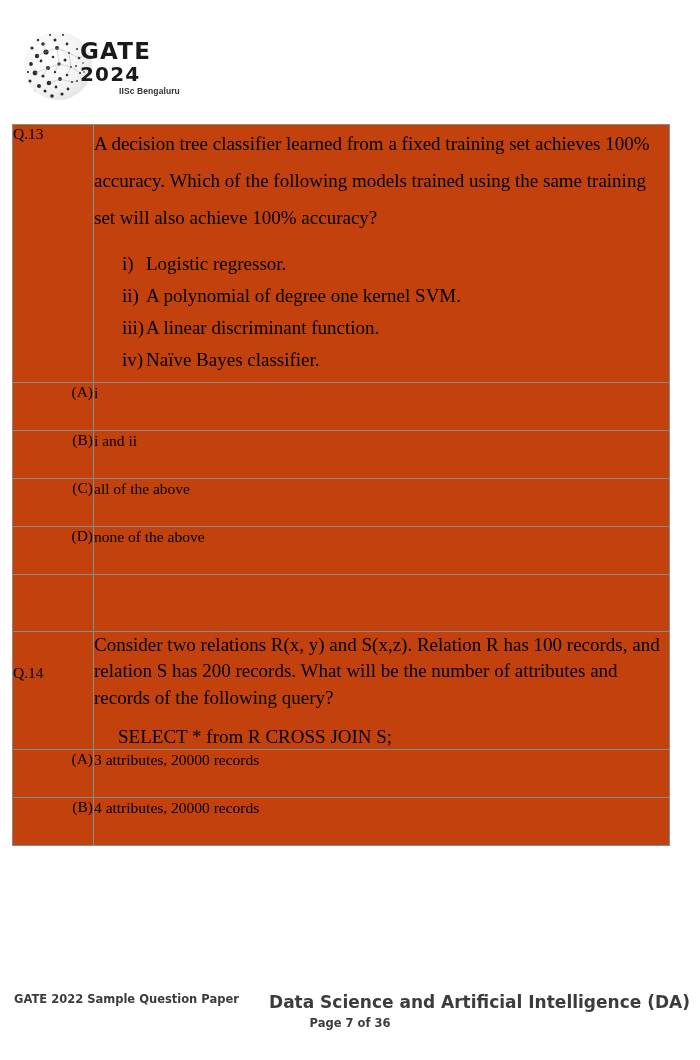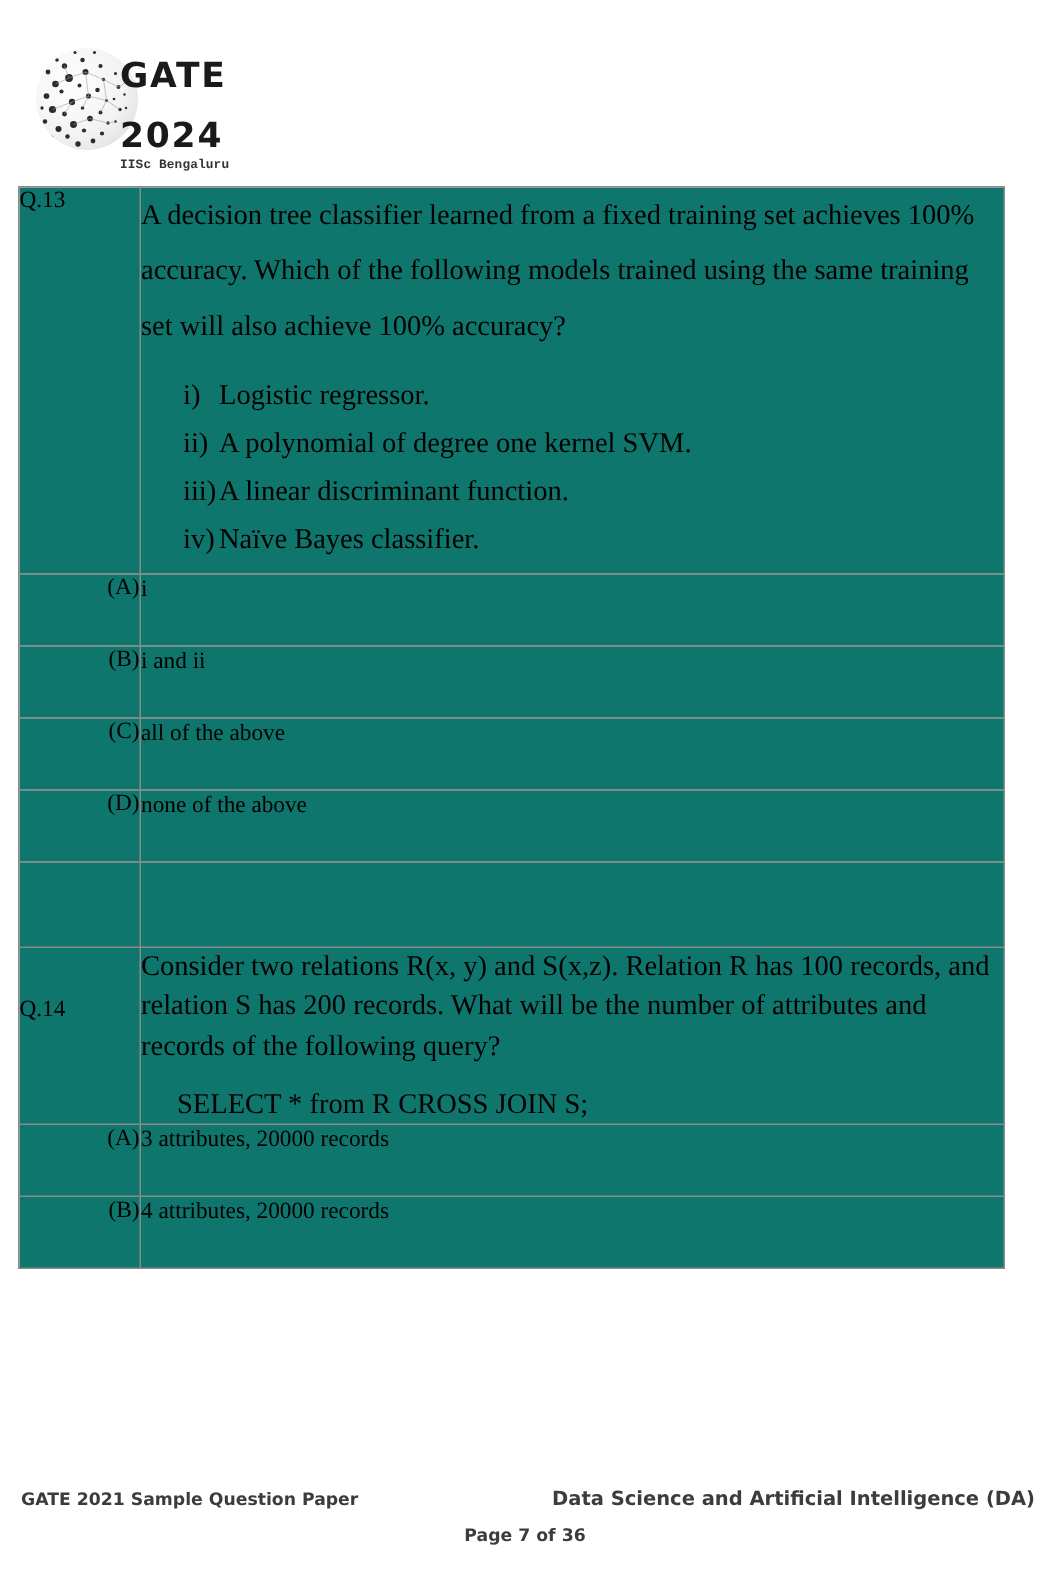--- a/index.html
+++ b/index.html
@@ -48,47 +48,48 @@
     font-weight: bold;
     letter-spacing: 0.5px;
     color: #1a1a1a;
     line-height: 1.0;
   }
   #logo-gate {
     font-size: 23px;
     letter-spacing: 1.2px;
   }
   #logo-year {
-    font-size: 23px;
-    margin-top: 17px;
+    font-size: 20px;
+    margin-top: 1px;
     letter-spacing: 1.2px;
   }
   #logo-sub {
-    font-family: Liberation Mono, monospace;
+    font-family: Liberation Sans, sans-serif;
     font-size: 8.5px;
     font-weight: bold;
     color: #333333;
     margin-top: 2px;
     letter-spacing: 0.1px;
+    margin-left: 39px;
   }
 
   
   #question-table {
     position: absolute;
     left: 12px;
     top: 124px;
     width: 658px;
     border-collapse: collapse;
     table-layout: fixed;
   }
   #question-table td {
     border: 1px solid #8a8a8a;
     vertical-align: top;
     padding: 0;
-    background: #0f766e;
+    background: #c2410c;
   }
   .col-label {
     width: 80px;
   }
   .cell-label {
     font-size: 15.5px;
     padding: 14px 8px 0 14px;
   }
   .cell-label.right {
     text-align: right;
@@ -163,21 +164,21 @@
     left: 14px;
     top: 0;
     font-size: 11.5px;
     font-weight: bold;
     color: #3c3c3c;
   }
   #footer-right {
     position: absolute;
     right: 10px;
     top: 0;
-    font-size: 13px;
+    font-size: 17px;
     font-weight: bold;
     color: #3c3c3c;
   }
   #footer-page {
     position: absolute;
     left: 0;
     top: 24px;
     width: 700px;
     text-align: center;
     font-size: 11.5px;
@@ -329,21 +330,21 @@
     </tr>
     <tr>
       <td class="col-label cell-label right">(B)</td>
       <td class="opt-text" style="height:47px">4 attributes, 20000 records</td>
     </tr>
   </tbody>
 </table>
 
 <div id="doc-footer">
   <div id="footer-row">
-    <span id="footer-left">GATE 2021 Sample Question Paper</span>
+    <span id="footer-left">GATE 2022 Sample Question Paper</span>
     <span id="footer-right">Data Science and Artificial Intelligence (DA)</span>
   </div>
   <div id="footer-page">
     <span>Page</span>
     <span>7</span>
     <span>of</span>
     <span>36</span>
   </div>
 </div>
 

